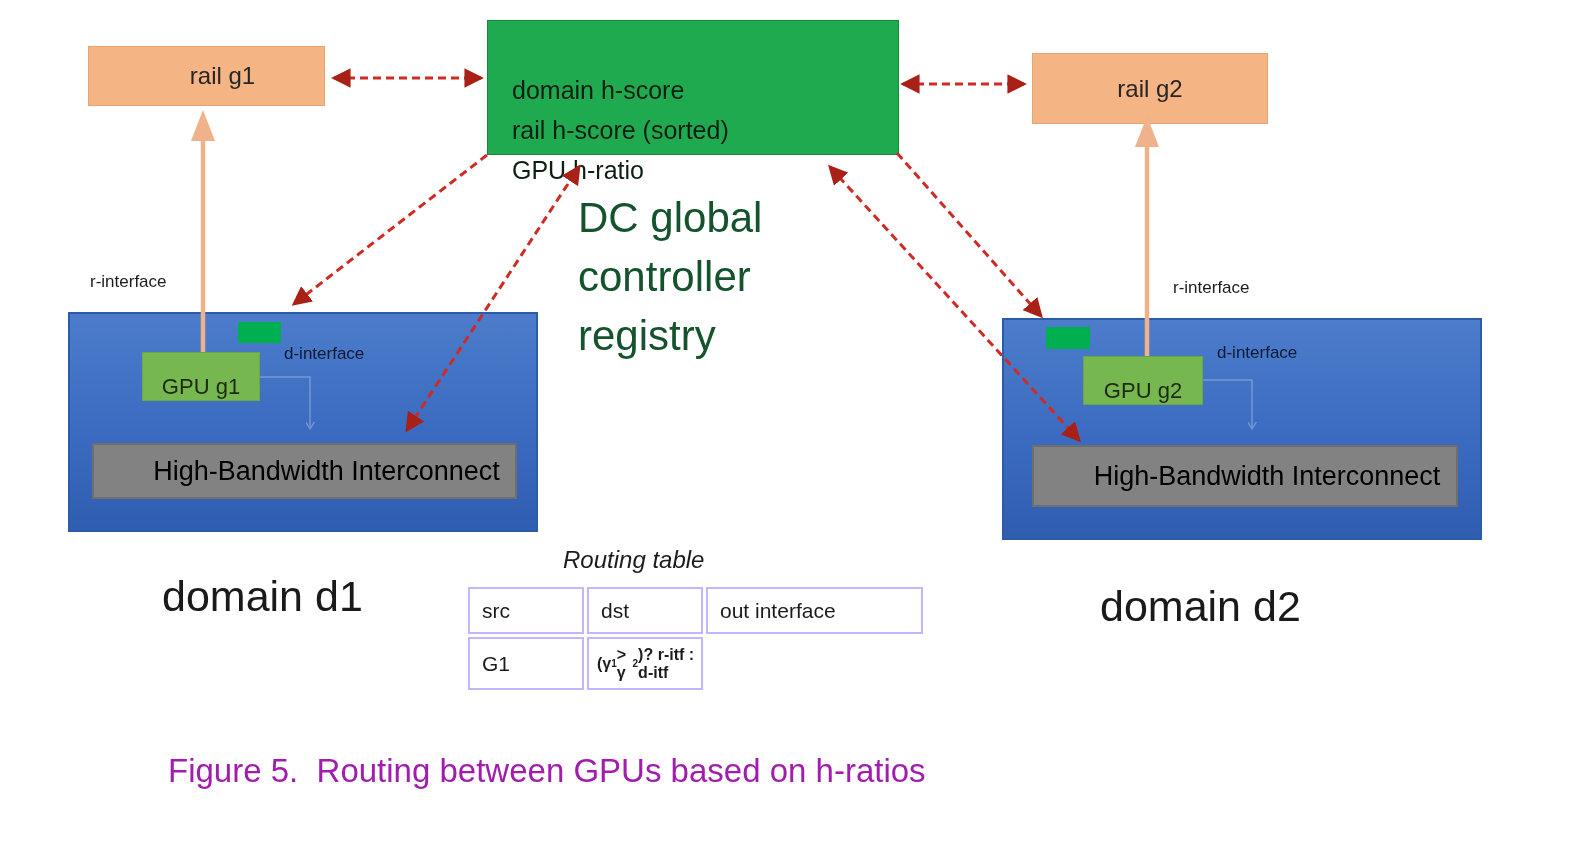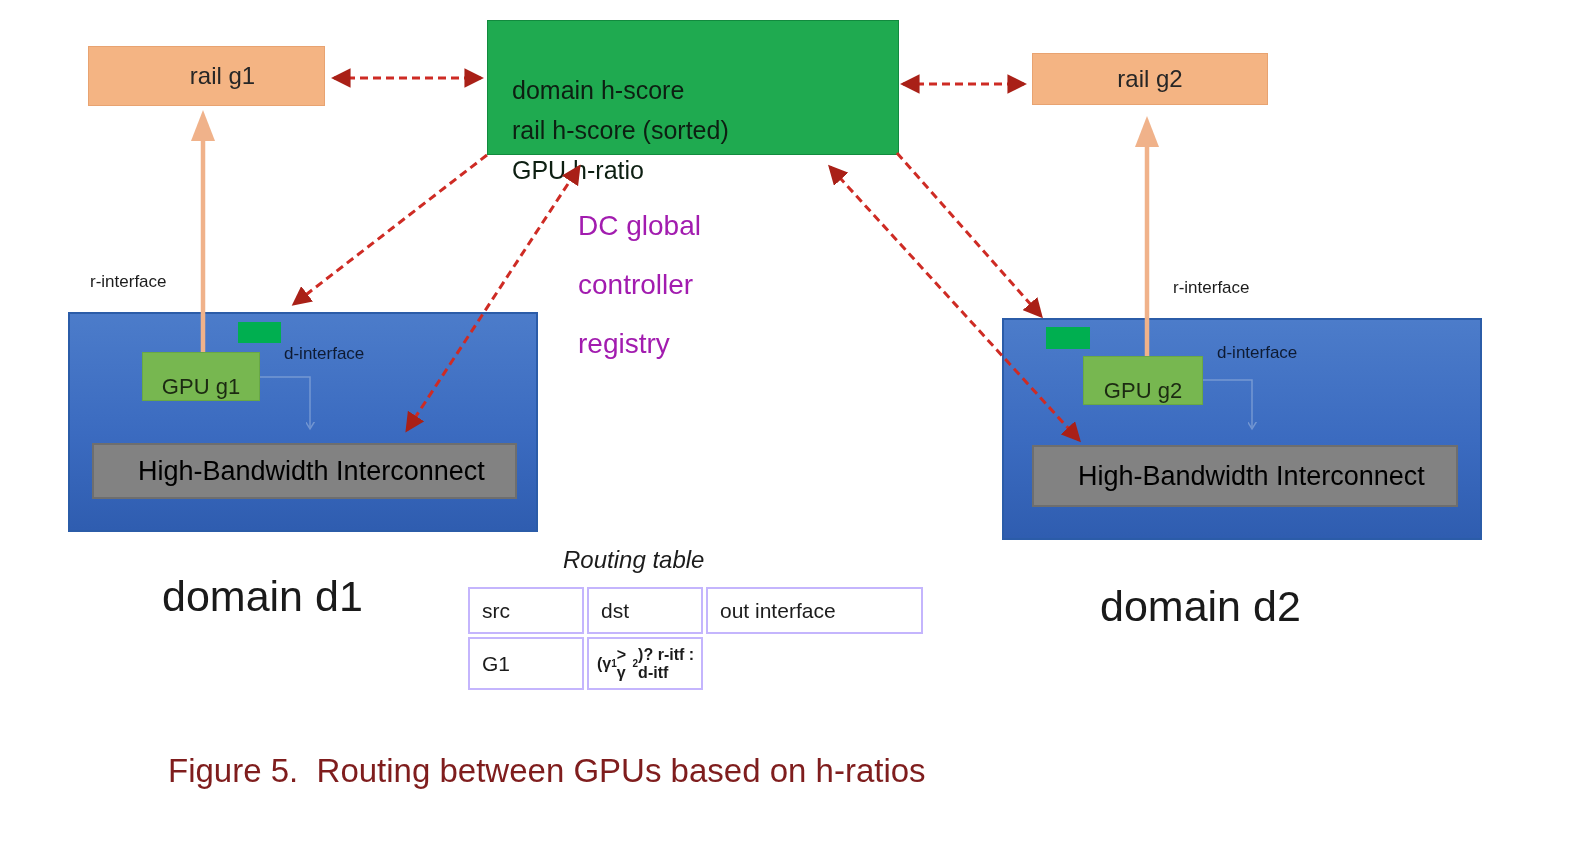--- a/index.html
+++ b/index.html
@@ -16,46 +16,46 @@
     font-size:25px;line-height:40px;color:#0d1f12;
     white-space:pre-line;
   }
   
   .rail{
     background:#F4B483;border:1px solid #E8A371;
     display:flex;align-items:center;justify-content:center;
     font-size:24px;color:#262626;
   }
   .rail-g1{left:88px;top:46px;width:237px;height:60px;padding-left:32px;}
-  .rail-g2{left:1032px;top:53px;width:236px;height:52px;}
+  .rail-g2{left:1032px;top:53px;width:236px;height:71px;}
   
   .dc-label{
-    left:578px;top:196px;width:260px;
-    font-size:28px;line-height:59px;color:#a21caf;white-space:pre-line;
+    left:578px;top:188px;width:260px;
+    font-size:42px;line-height:59px;color:#14532d;white-space:pre-line;
   }
   
   .domain-box{
     background:linear-gradient(180deg,#4C7CCA 0%,#3B6BC0 55%,#2F5DB0 100%);
     border:2px solid #2B5CA8;
   }
   .domain-d1{left:68px;top:312px;width:470px;height:220px;}
   .domain-d2{left:1002px;top:318px;width:480px;height:222px;}
   .iface-chip{background:#00AF50;}
   .chip-d1{left:238px;top:322px;width:43px;height:21px;}
   .chip-d2{left:1046px;top:327px;width:44px;height:22px;}
   .gpu-box{
     background:#77B750;border:1px solid #69A845;
     display:flex;align-items:flex-end;justify-content:center;
     font-size:22px;color:#1c2a12;
   }
   .gpu-d1{left:142px;top:352px;width:118px;height:49px;}
   .gpu-d2{left:1083px;top:356px;width:120px;height:49px;}
   .hbi-box{
     background:#828282;border:2px solid #6E6E6E;
-    display:flex;align-items:center;
+    display:flex;align-items:center;justify-content:center;
     font-size:27px;color:#000;padding-left:44px;
   }
   .hbi-d1{left:92px;top:443px;width:425px;height:56px;}
   .hbi-d2{left:1032px;top:445px;width:426px;height:62px;}
   .small-label{font-size:17px;color:#1c1c1c;}
   .r-if-d1{left:90px;top:272px;}
   .r-if-d2{left:1173px;top:278px;}
   .d-if-d1{left:284px;top:344px;color:#0e1b33;}
   .d-if-d2{left:1217px;top:343px;color:#0e1b33;}
   .domain-label{font-size:43px;color:#1a1a1a;}
@@ -71,21 +71,21 @@
     gap:3px;
   }
   .rt-cell{
     border:2px solid #c4b5fd;background:#fff;
     display:flex;align-items:center;
     padding-left:12px;font-size:21px;color:#1c1c1c;box-sizing:border-box;
   }
   .rt-formula{font-size:16px;font-weight:700;padding-left:8px;letter-spacing:0;}
   .rt-formula .sub{font-size:10px;vertical-align:sub;font-weight:700;}
   
-  .caption{left:168px;top:752px;font-size:33px;color:#7f1d1d;white-space:pre-wrap;}
+  .caption{left:168px;top:752px;font-size:33px;color:#a21caf;white-space:pre-wrap;}
   
   #arrow-layer{position:absolute;left:0;top:0;width:1584px;height:852px;pointer-events:none;}
 </style>
 </head>
 <body>
 
 <div id="canvas">
 
   <div class="abs controller-box">
     <span>domain h-score

